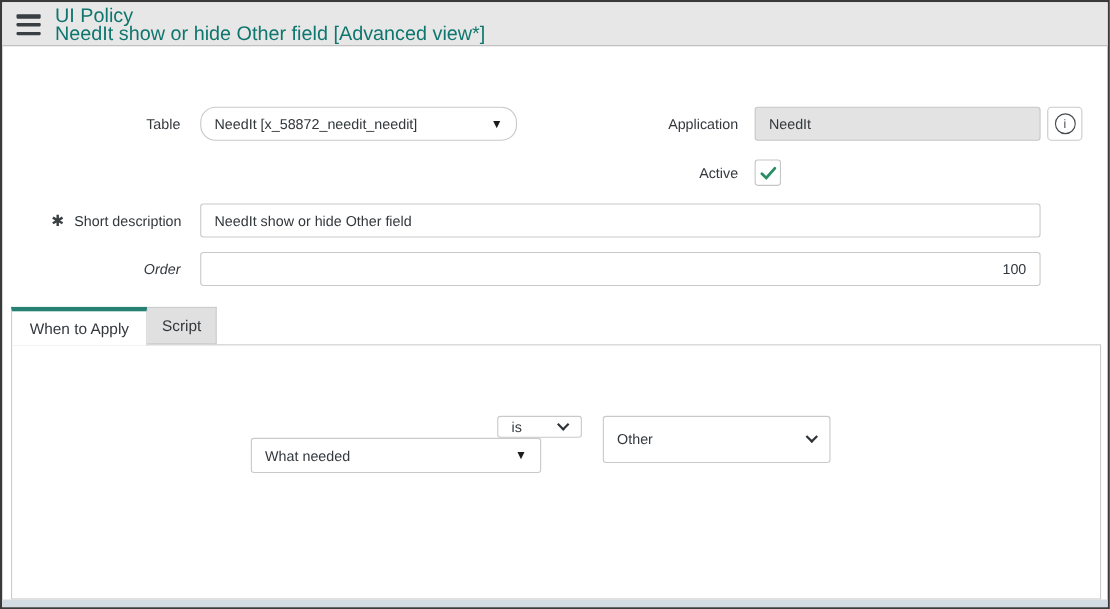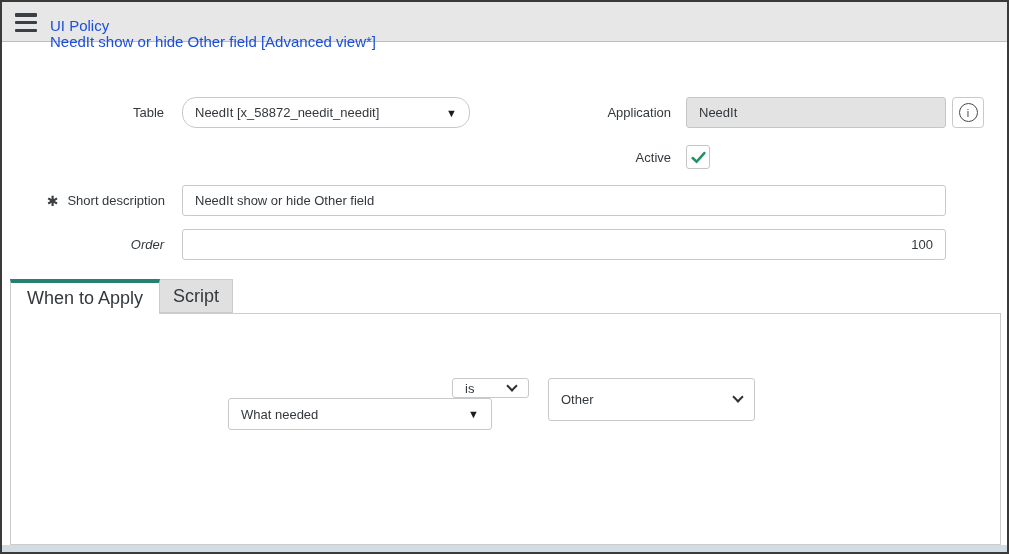--- a/index.html
+++ b/index.html
@@ -17,21 +17,21 @@
   }
 
   
   .header {
     position: absolute; left:0; right:0; top:0; height:40px;
     background:#e7e7e7; border-bottom:1px solid #bdbdbd;
   }
   .hamburger { position:absolute; left:13px; top:11px; width:22px; height:19px;
     display:flex; flex-direction:column; justify-content:space-between; cursor:pointer; }
   .hamburger span { display:block; height:3.5px; background:#3a3f44; border-radius:1px; }
-  .header-titles { position:absolute; left:48px; top:16px; line-height:16px; font-size:15px; color:#1d4ed8; }
+  .header-titles { position:absolute; left:48px; top:4px; line-height:16px; font-size:18px; color:#0f766e; }
 
   
   .lbl { position:absolute; height:31px; display:flex; align-items:center;
     justify-content:flex-end; font-size:13px; color:#33383d; }
   .fld { position:absolute; height:31px; border:1px solid #c9c9c9; border-radius:3px;
     background:#fff; font-size:13px; color:#33383d; display:flex; align-items:center;
     padding:0 12px; }
   .fld.readonly { background:#e3e3e3; border-color:#c6c6c6; }
   .dropdown { justify-content:space-between; cursor:pointer; }
   .dd-arrow { font-size:11px; color:#1c1c1c; margin-left:8px; }
@@ -52,21 +52,21 @@
 
   .info-btn { position:absolute; left:950px; top:95px; width:32px; height:31px;
     border:1px solid #c9c9c9; border-radius:4px; background:#fff; display:flex;
     align-items:center; justify-content:center; cursor:pointer; }
   .info-circle { width:19px; height:19px; border:1.5px solid #46494d; border-radius:50%;
     display:flex; align-items:center; justify-content:center; font-size:11px;
     color:#46494d; font-style:normal; }
 
   
   .tabs { position:absolute; left:8px; top:277px; display:flex; z-index:2; }
-  .tab { height:34px; display:flex; align-items:center; font-size:18px;
+  .tab { height:34px; display:flex; align-items:center; font-size:14px;
     border:1px solid #cccccc; cursor:pointer; }
   .tab.active { background:#fff; border-top:4px solid #278172; border-bottom:none;
     height:35px; padding:0 16px; }
   .tab.inactive { background:#e0e0e0; border-left:none; padding:4px 13px; margin-top:0; }
   .panel { position:absolute; left:8px; top:311px; width:991px; height:232px;
     border:1px solid #cccccc; background:#fff; z-index:1; }
 
   .and-or { font-size:12px; padding:0 10px; }
   .x-btn { font-size:18px; font-weight:600; padding:0; width:38px; }
 

